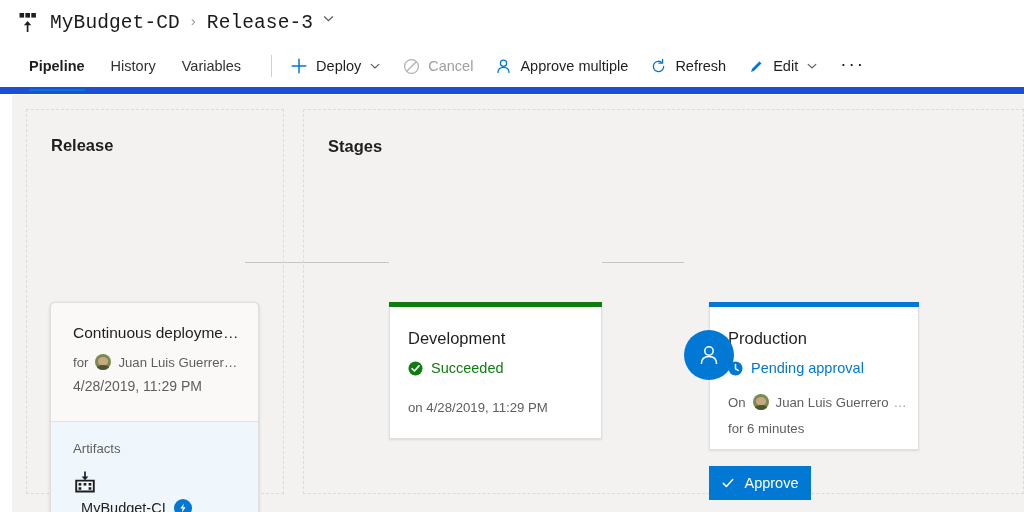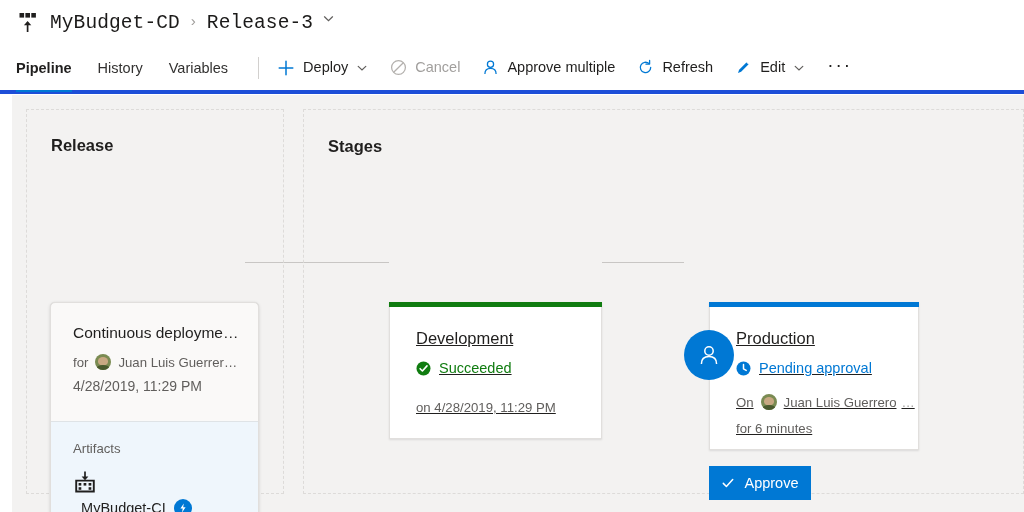--- a/index.html
+++ b/index.html
@@ -52,23 +52,23 @@
     margin-left: 9px;
     position: relative;
     top: -2px;
   }
 
   
   .cmdbar {
     height: 49px;
     display: flex;
     align-items: center;
-    padding-left: 16px;
+    padding-left: 29px;
     box-sizing: border-box;
-    border-bottom: 4px solid #1d4ed8;
+    border-bottom: 7px solid #1d4ed8;
     position: relative;
   }
   .tab {
     font-size: 14.5px;
     color: #323130;
     margin-right: 26px;
     position: relative;
     height: 49px;
     display: flex;
     align-items: center;
@@ -243,21 +243,21 @@
     background: #ffffff;
     border: 1px solid #e1dfdd;
     box-sizing: border-box;
     box-shadow: 0 0.6px 1.8px rgba(0,0,0,0.10), 0 0.1px 0.5px rgba(0,0,0,0.08);
   }
   .stage-topbar {
     position: absolute;
     left: -1px; right: -1px; top: -1px;
     height: 5px;
   }
-  .stage-body { padding: 26px 22px 0 26px; text-decoration: underline; }
+  .stage-body { padding: 26px 22px 0 18px; }
   .stage-name {
     font-size: 16.5px;
     color: #201f1e;
   }
   .stage-status {
     display: flex;
     align-items: center;
     margin-top: 12px;
     font-size: 14.5px;
     white-space: nowrap;

